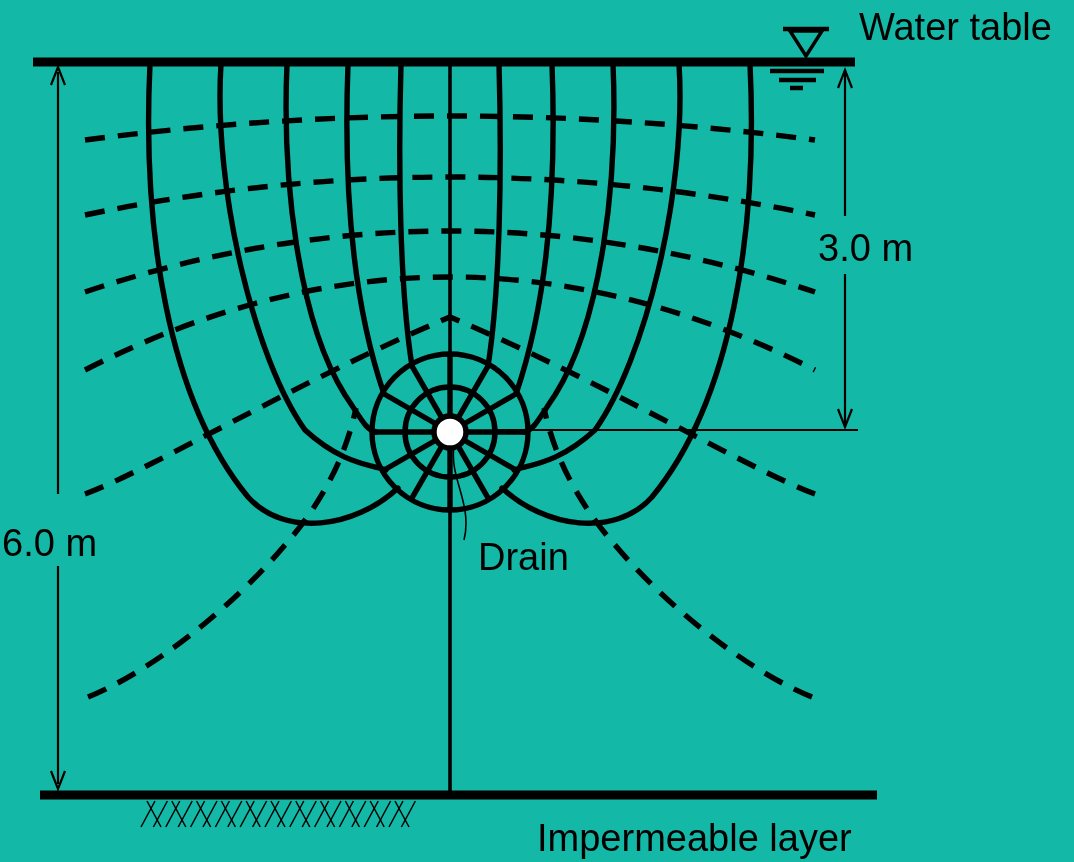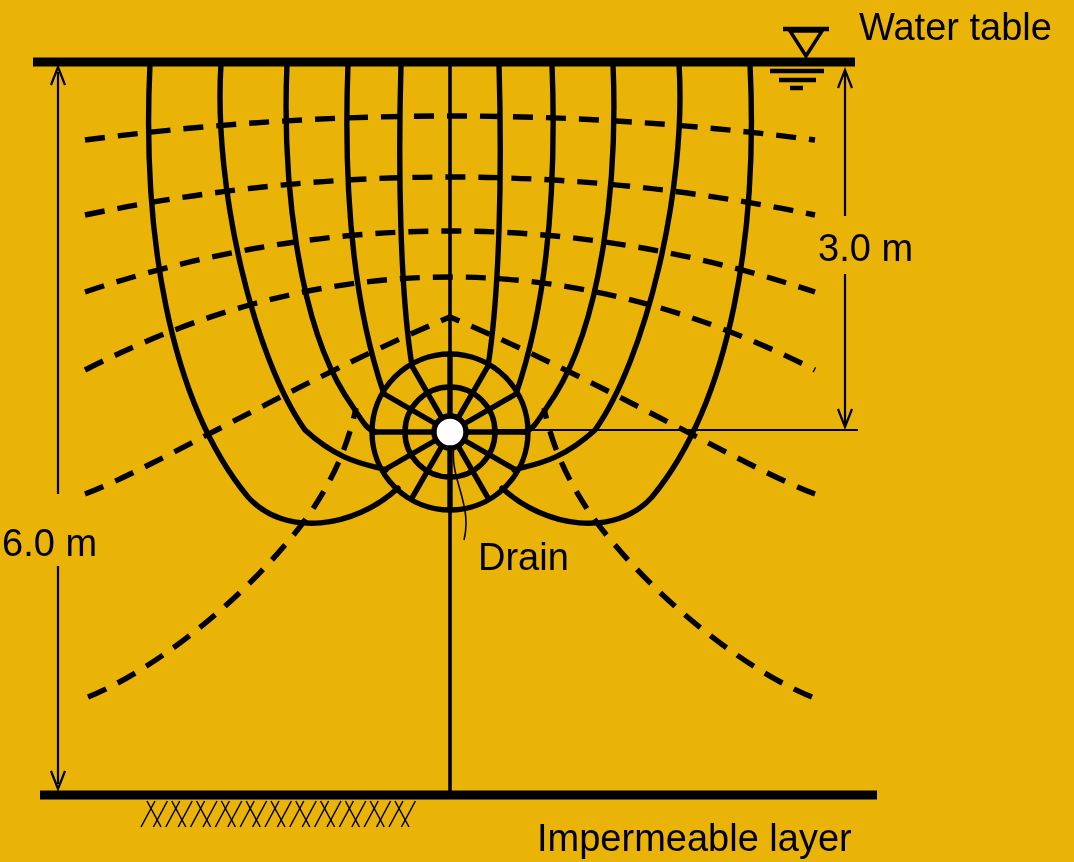--- a/index.html
+++ b/index.html
@@ -1,20 +1,20 @@
 <!DOCTYPE html>
 <html><head>
 <meta charset="utf-8">
 <style>
   html, body { margin: 0; padding: 0; background: #ffffff; }
   .figure-wrap {
     position: relative;
     width: 1074px;
     height: 862px;
-    background: #eab308;
+    background: #14b8a6;
     overflow: hidden;
   }
   svg { display: block; }
   text {
     font-family: "Liberation Sans", sans-serif;
     font-size: 38px;
     fill: #000000;
   }
 </style>
 </head>

